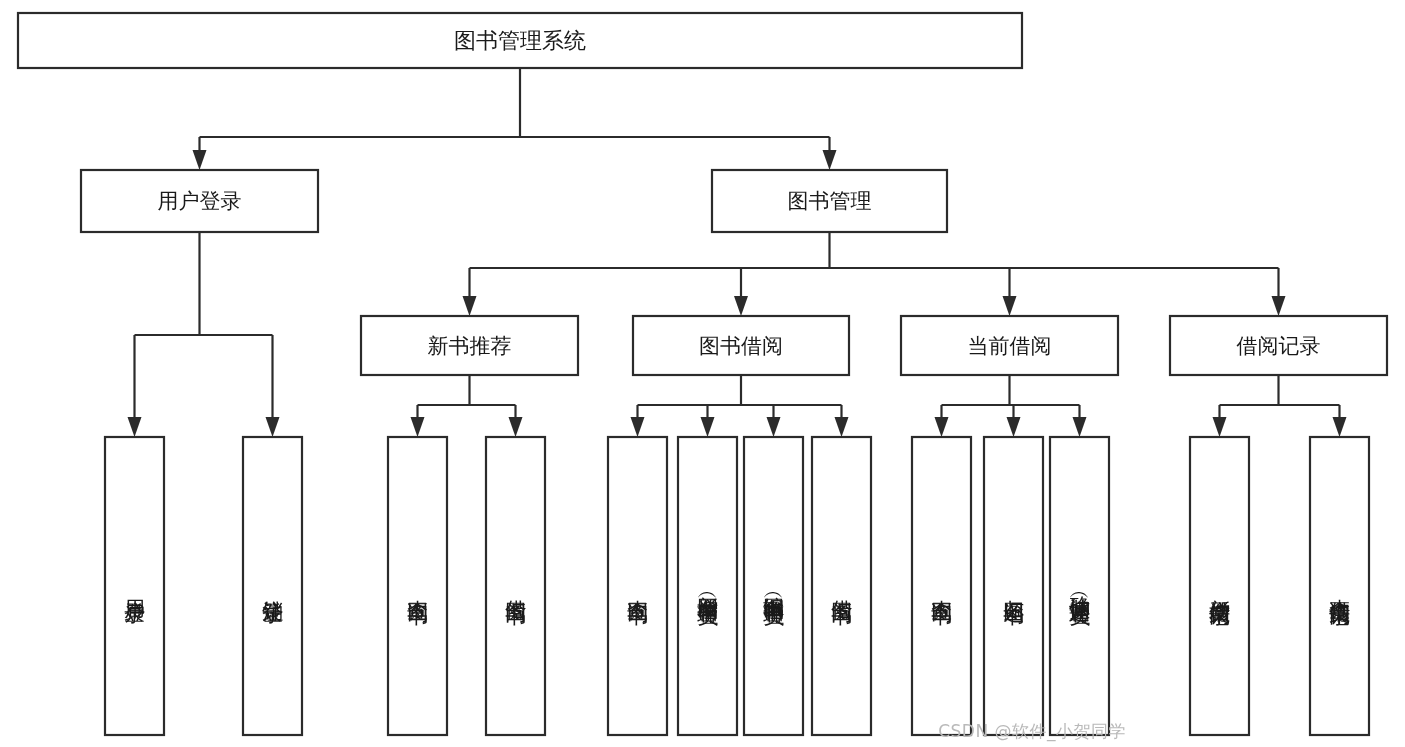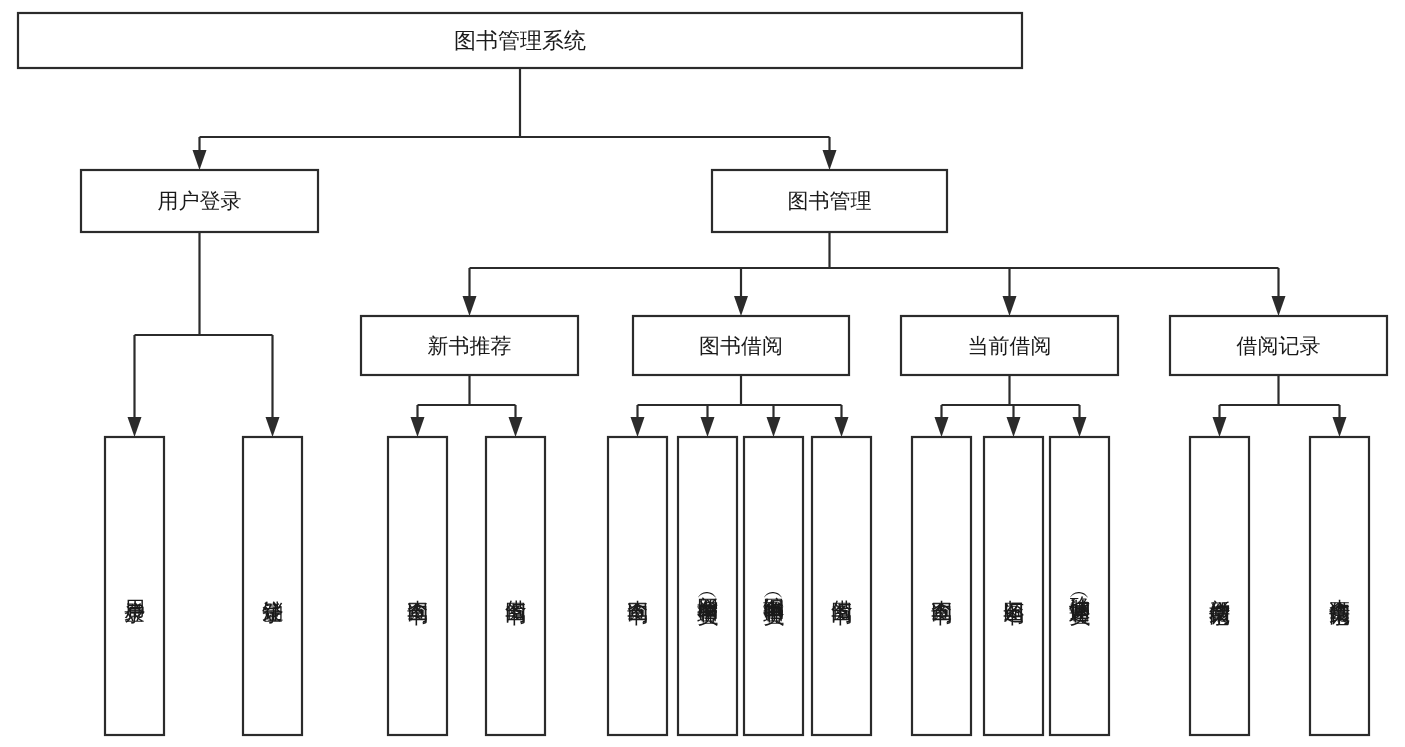--- a/index.html
+++ b/index.html
@@ -250,13 +250,14 @@
         <div class="leaf-label">确认归还（管理员）</div>
       </div>
       <div class="leaf-label-wrap" style="left: 1190px; top: 437px; width: 59px; height: 298px;">
         <div class="leaf-label">新增借阅记录</div>
       </div>
       <div class="leaf-label-wrap" style="left: 1310px; top: 437px; width: 59px; height: 298px;">
         <div class="leaf-label">查询借阅记录</div>
       </div>
     </div>
 
+  <div class="watermark">CSDN @软件_小贺同学</div>
 </div>
 
 </body></html>

